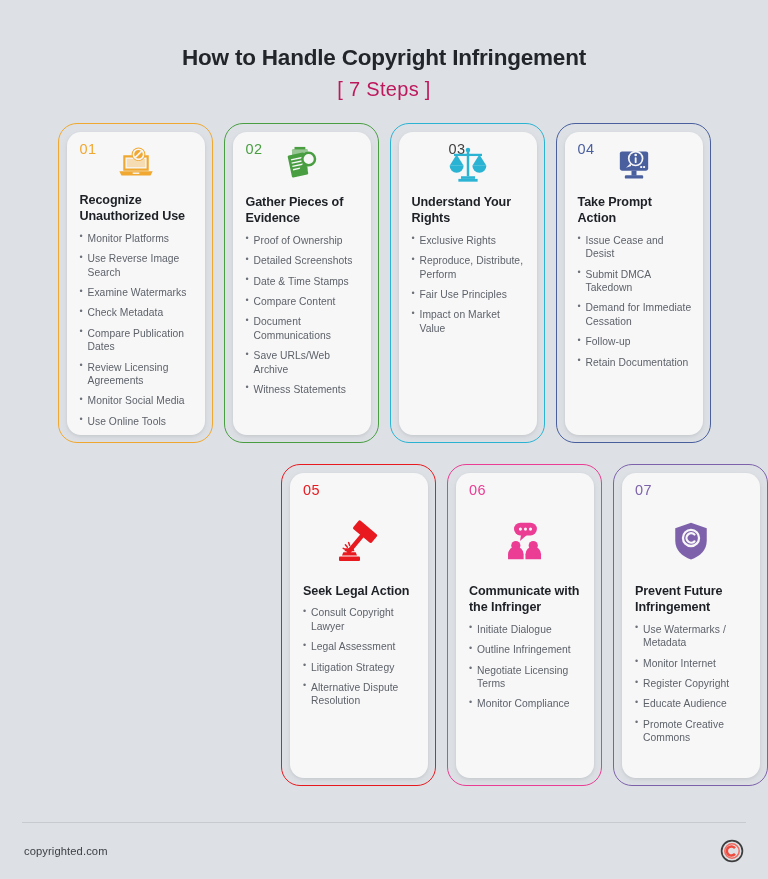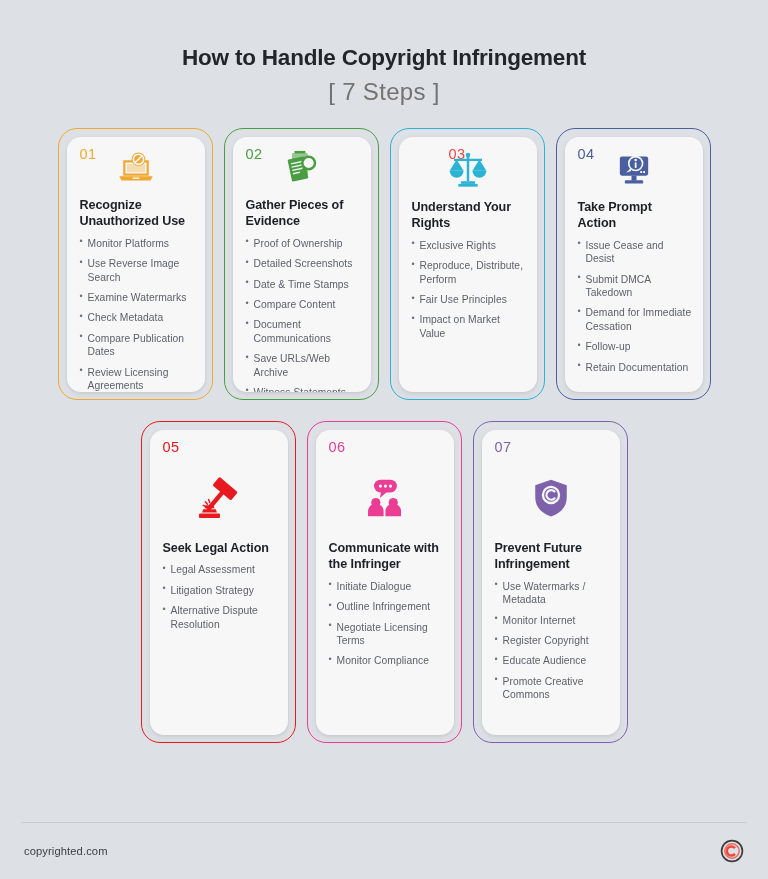--- a/index.html
+++ b/index.html
@@ -19,46 +19,46 @@
     text-align: center;
   }
   .header-title {
     font-size: 22.5px;
     font-weight: bold;
     color: #222529;
     letter-spacing: -0.2px;
     line-height: 1.22;
   }
   .header-subtitle {
-    font-size: 24px;
+    font-size: 20px;
     font-weight: normal;
-    color: #737373;
+    color: #be185d;
     margin-top: 7px;
     letter-spacing: 0.3px;
   }
 
   
   .rows { padding: 0 0; }
 
   .row {
     display: flex;
     justify-content: center;
   }
   .row-1 { margin-top: 22px; gap: 11px; }
-  .row-2 { margin-top: 21px; gap: 11px; }
+  .row-2 { margin-top: 21px; gap: 11px; justify-content: flex-end; }
 
   
   .card-frame {
     width: 155px;
     border: 1.6px solid #ccc;
     border-radius: 19px;
     padding: 8px 7px 7px 8px;
     position: relative;
   }
-  .row-1 .card-frame { height: 272px; }
+  .row-1 .card-frame { height: 320px; }
   .row-2 .card-frame { height: 322px; }
 
   
   .card {
     width: 100%;
     height: 100%;
     background: #f7f7f8;
     border-radius: 14px;
     box-shadow: 0 1px 3px rgba(0,0,0,0.07), 0 3px 9px rgba(0,0,0,0.05);
     padding: 10px 11px 10px 13px;
@@ -211,21 +211,21 @@
             <li>Date &amp; Time Stamps</li>
             <li>Compare Content</li>
             <li>Document Communications</li>
             <li>Save URLs/Web Archive</li>
             <li>Witness Statements</li>
           </ul>
         </div>
       </div>
       <div class="card-frame" style="border-color: rgb(43, 179, 212);">
         <div class="card">
-          <div class="card-num" style="color: #ef4444; padding-left: 37px;">03</div>
+          <div class="card-num" style="color: #404040; padding-left: 37px;">03</div>
           <div class="card-icon">
       <svg width="42" height="42" viewBox="0 0 48 48">
         <circle cx="24" cy="8" r="2.6" fill="#2bb3d4"></circle>
         <rect x="22.6" y="9" width="2.8" height="29" fill="#2bb3d4"></rect>
         <rect x="8" y="12.3" width="32" height="2.6" fill="#2bb3d4"></rect>
         <path d="M3 26 L11 13 L19 26 Z" fill="#2bb3d4"></path>
         <path d="M3 26a8 8 0 0 0 16 0Z" fill="#2bb3d4"></path>
         <path d="M29 26 L37 13 L45 26 Z" fill="#2bb3d4"></path>
         <path d="M29 26a8 8 0 0 0 16 0Z" fill="#2bb3d4"></path>
         <rect x="16" y="38" width="16" height="3" fill="#2bb3d4"></rect>
@@ -280,20 +280,21 @@
           <rect x="22" y="17" width="4.5" height="23" rx="1.4" fill="#e8191f"></rect>
         </g>
         <rect x="4" y="39.5" width="21" height="4.6" rx="1" fill="#e8191f"></rect>
         <path d="M7 38.5h15l-1.3-3.2H8.3Z" fill="#e8191f"></path>
         <path d="M9.5 34.2h10l-1.1-3h-7.8Z" fill="#e8191f"></path>
         <path d="M10.4 27.8l2 2.4M13.6 25.6l1.1 3M8.2 31.4l2.6 1.1" stroke="#e8191f" stroke-width="1.5" stroke-linecap="round"></path>
       </svg>
           </div>
           <div class="card-title">Seek Legal Action</div>
           <ul class="card-list">
+            <li>Consult Copyright Lawyer</li>
             <li>Legal Assessment</li>
             <li>Litigation Strategy</li>
             <li>Alternative Dispute Resolution</li>
           </ul>
         </div>
       </div>
       <div class="card-frame" style="border-color: rgb(234, 61, 147);">
         <div class="card">
           <div class="card-num" style="color: rgb(234, 61, 147);">06</div>
           <div class="card-icon">

